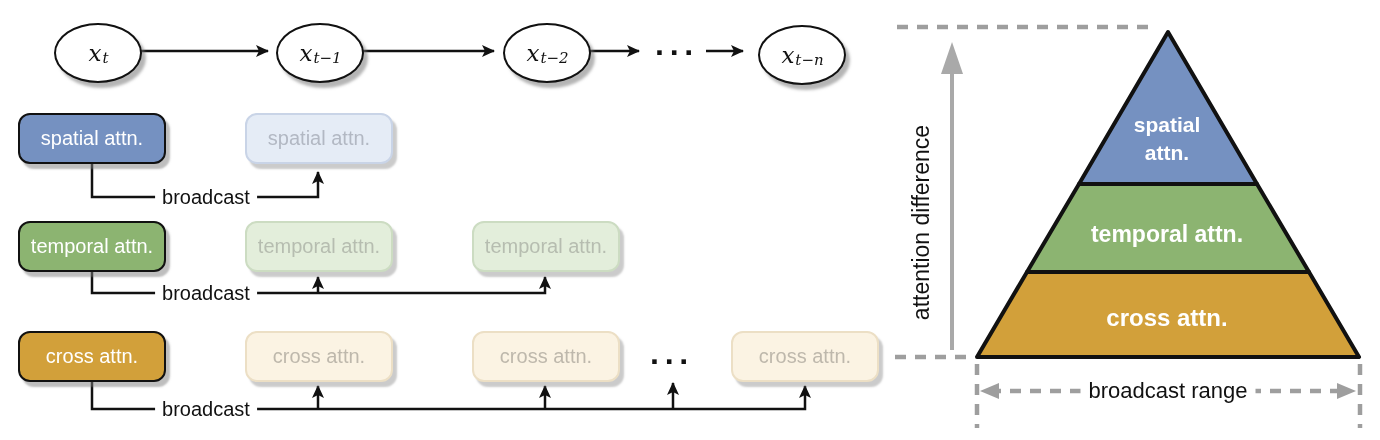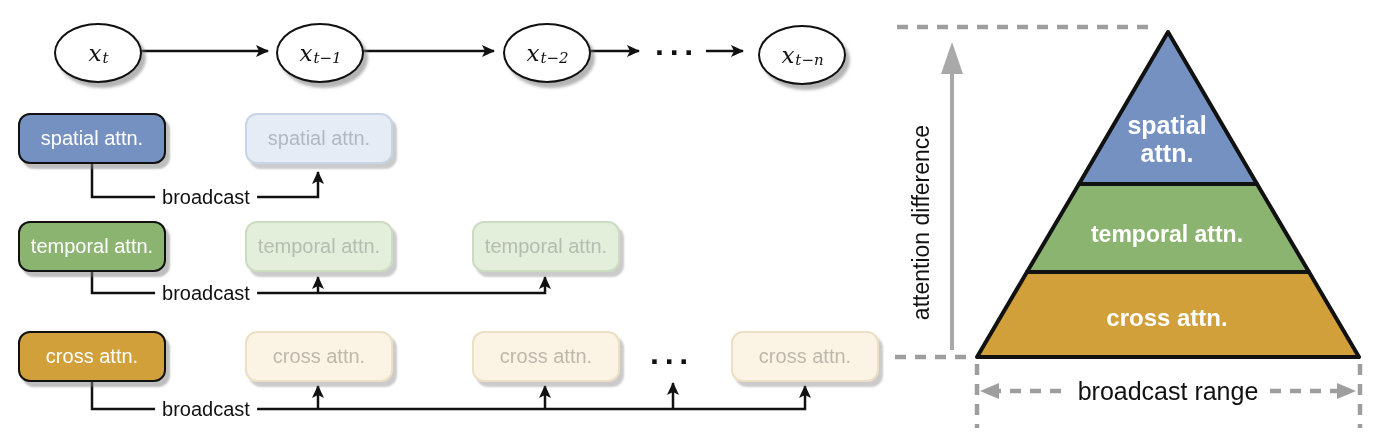--- a/index.html
+++ b/index.html
@@ -31,28 +31,28 @@
 
   
   .bcast{position:absolute;transform:translate(-50%,-50%);background:#fff;padding:0 7px;
          font-size:20px;color:#111;white-space:nowrap;}
 
   .dots{position:absolute;width:54px;text-align:center;font-weight:bold;font-size:32px;
         line-height:32px;letter-spacing:4px;color:#111;}
 
   
   .pyr-label{position:absolute;text-align:center;color:#fff;font-weight:bold;white-space:pre-line;}
-  #pyr-spatial{left:1097px;top:111px;width:140px;font-size:25px;line-height:28px;}
+  #pyr-spatial{left:1097px;top:111px;width:140px;font-size:21px;line-height:28px;}
   #pyr-temporal{left:1062px;top:221px;width:210px;font-size:23px;}
   #pyr-cross{left:1062px;top:304px;width:210px;font-size:24px;}
 
   #attn-diff{position:absolute;left:791px;top:209px;width:260px;text-align:center;
              font-size:23px;color:#111;transform:rotate(-90deg);}
   #bcast-range{position:absolute;left:1168px;top:391px;transform:translate(-50%,-50%);
-               background:#fff;padding:0 8px;font-size:25px;color:#111;white-space:nowrap;}
+               background:#fff;padding:0 8px;font-size:22px;color:#111;white-space:nowrap;}
 </style>
 </head>
 <body>
 
 <div id="fig">
 
   <svg class="layer" viewBox="0 0 1380 440">
     <defs>
       <marker id="ah" orient="auto" markerUnits="userSpaceOnUse" markerWidth="16" markerHeight="14" refX="12" refY="6" viewBox="0 0 16 14">
         <path d="M0,0 L13,6 L0,12 L3,6 Z" fill="#111"></path>

